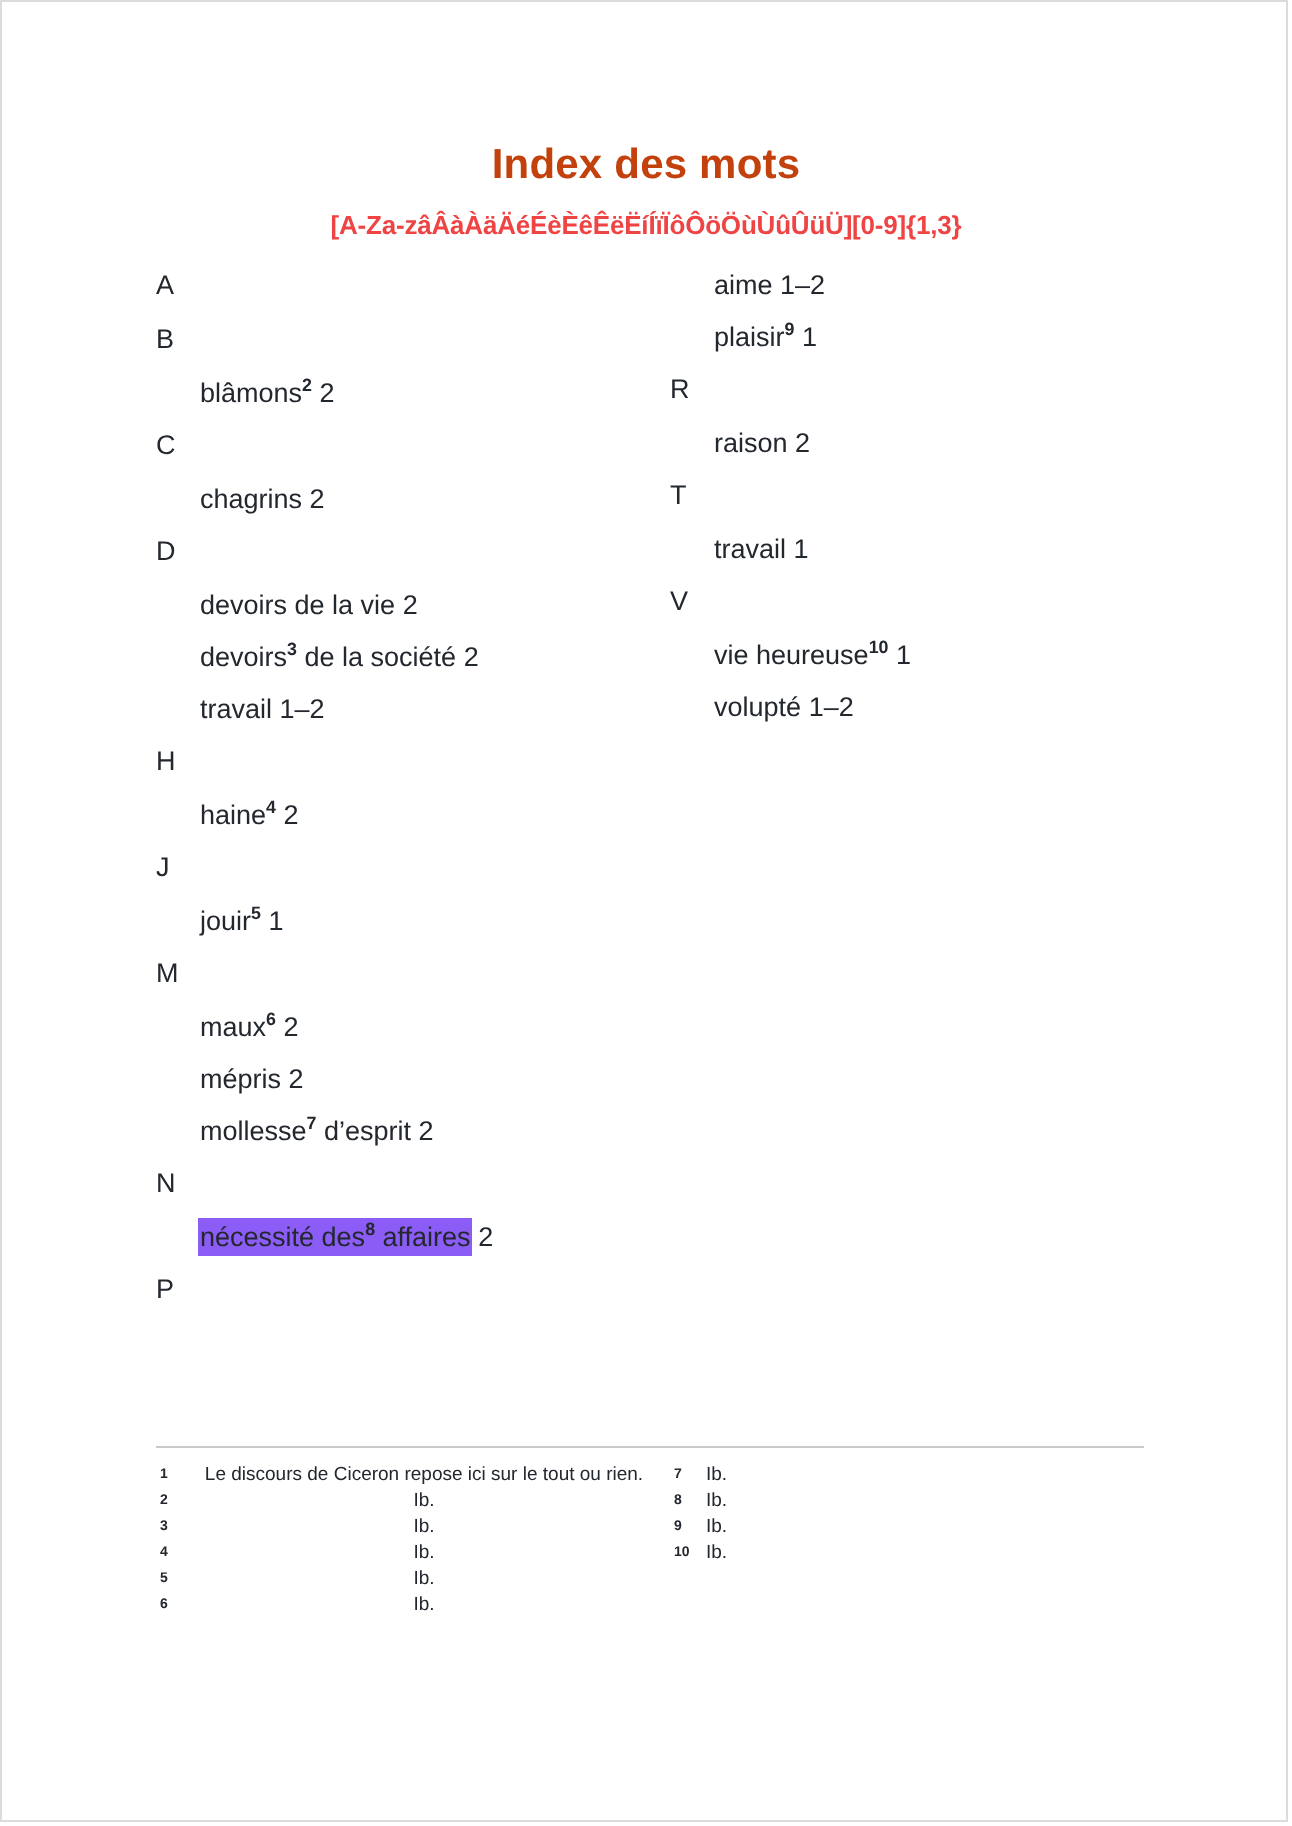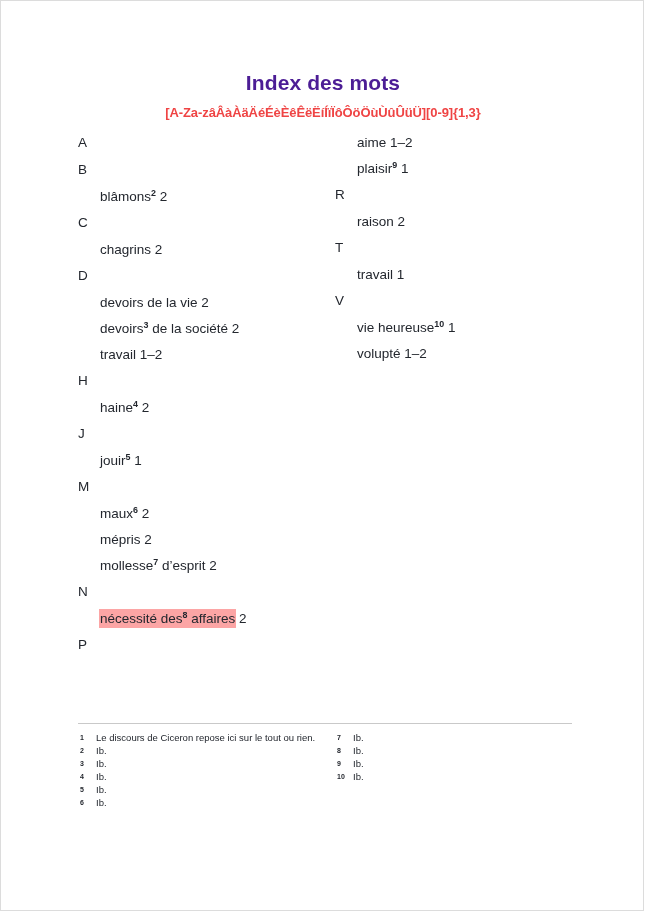--- a/index.html
+++ b/index.html
@@ -26,21 +26,21 @@
   }
 
   .doc-title {
     position: absolute;
     left: 0;
     top: 70px;
     width: 644px;
     text-align: center;
     font-size: 21px;
     font-weight: bold;
-    color: #4c1d95;
+    color: #c2410c;
     letter-spacing: 0.1px;
   }
 
   .regex-line {
     position: absolute;
     left: 0;
     top: 104px;
     width: 644px;
     text-align: center;
     font-size: 13px;
@@ -75,21 +75,21 @@
   .entry {
     height: 26px;
     line-height: 22px;
     font-size: 13.5px;
     color: #23272e;
     padding-left: 22px;
     white-space: nowrap;
   }
 
   .entry .hl {
-    background: #fca5a5;
+    background: #8b5cf6;
     padding: 2px 1px 2px 1px;
     margin: -2px -1px -2px -1px;
   }
 
   sup {
     font-size: 0.66em;
     vertical-align: super;
     line-height: 0;
     font-weight: bold;
   }
@@ -109,21 +109,21 @@
     top: 731px;
     width: 495px;
     height: 95px;
   }
 
   .fn-col {
     position: absolute;
     top: 0;
     width: 250px;
   }
-  .fn-col-left  { left: 0; }
+  .fn-col-left  { left: 0; text-align: center; }
   .fn-col-right { left: 257px; }
 
   .fn-item {
     position: relative;
     padding-left: 18px;
     font-size: 9.5px;
     line-height: 12.4px;
     color: #23272e;
     margin-bottom: 0.5px;
   }

